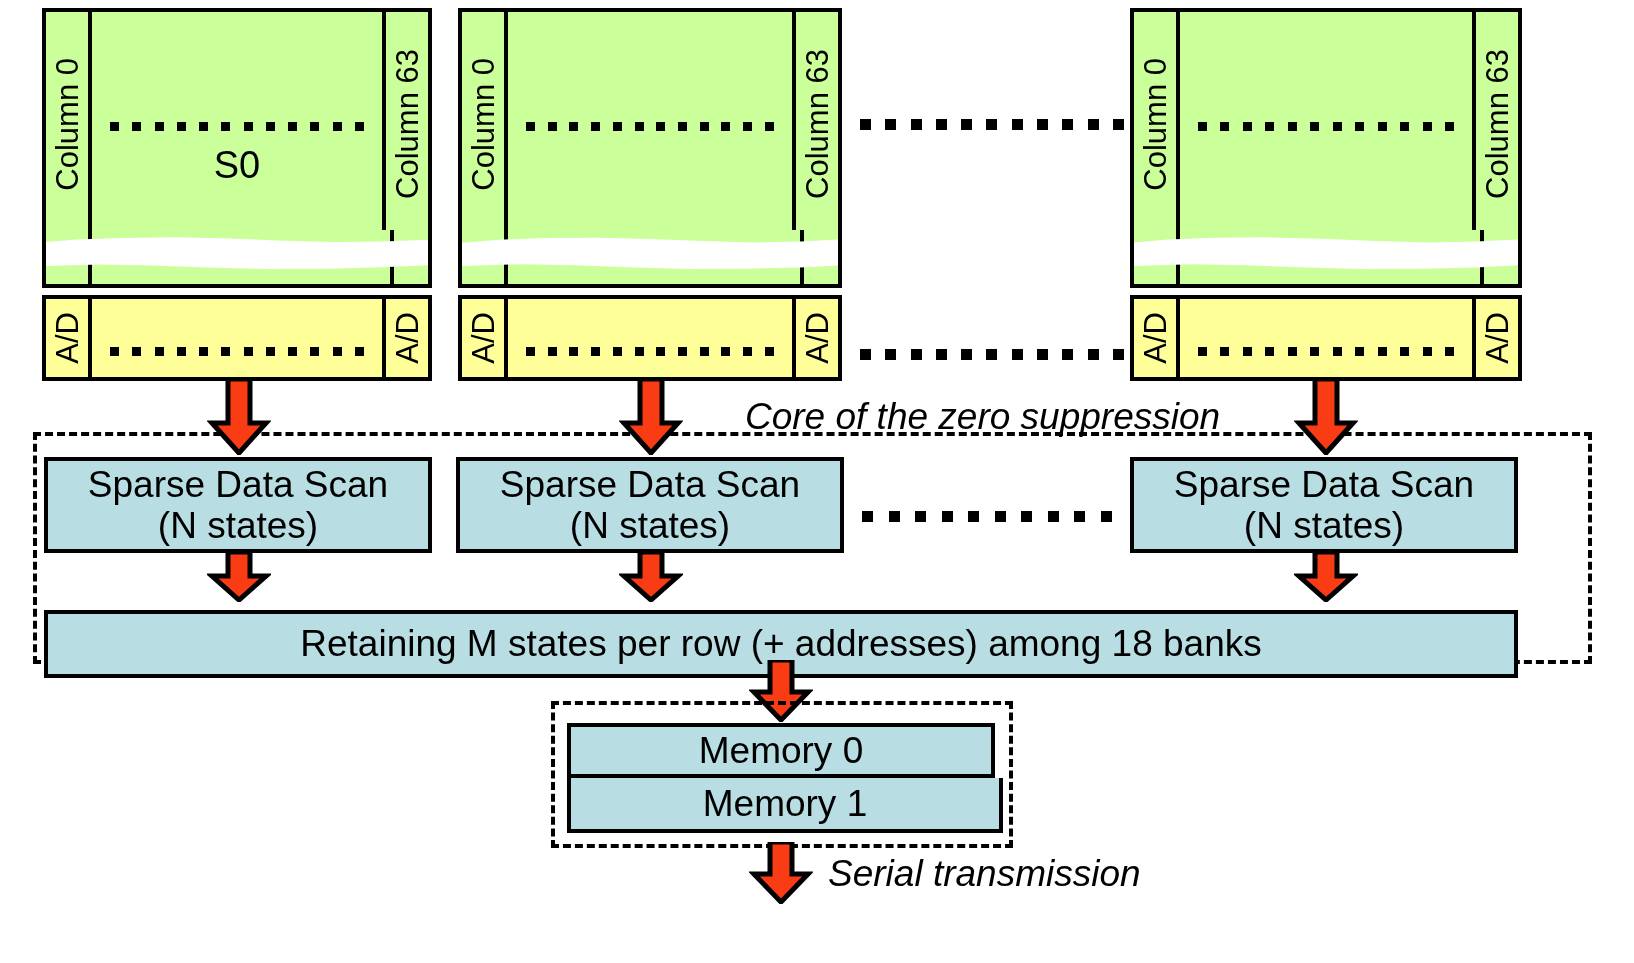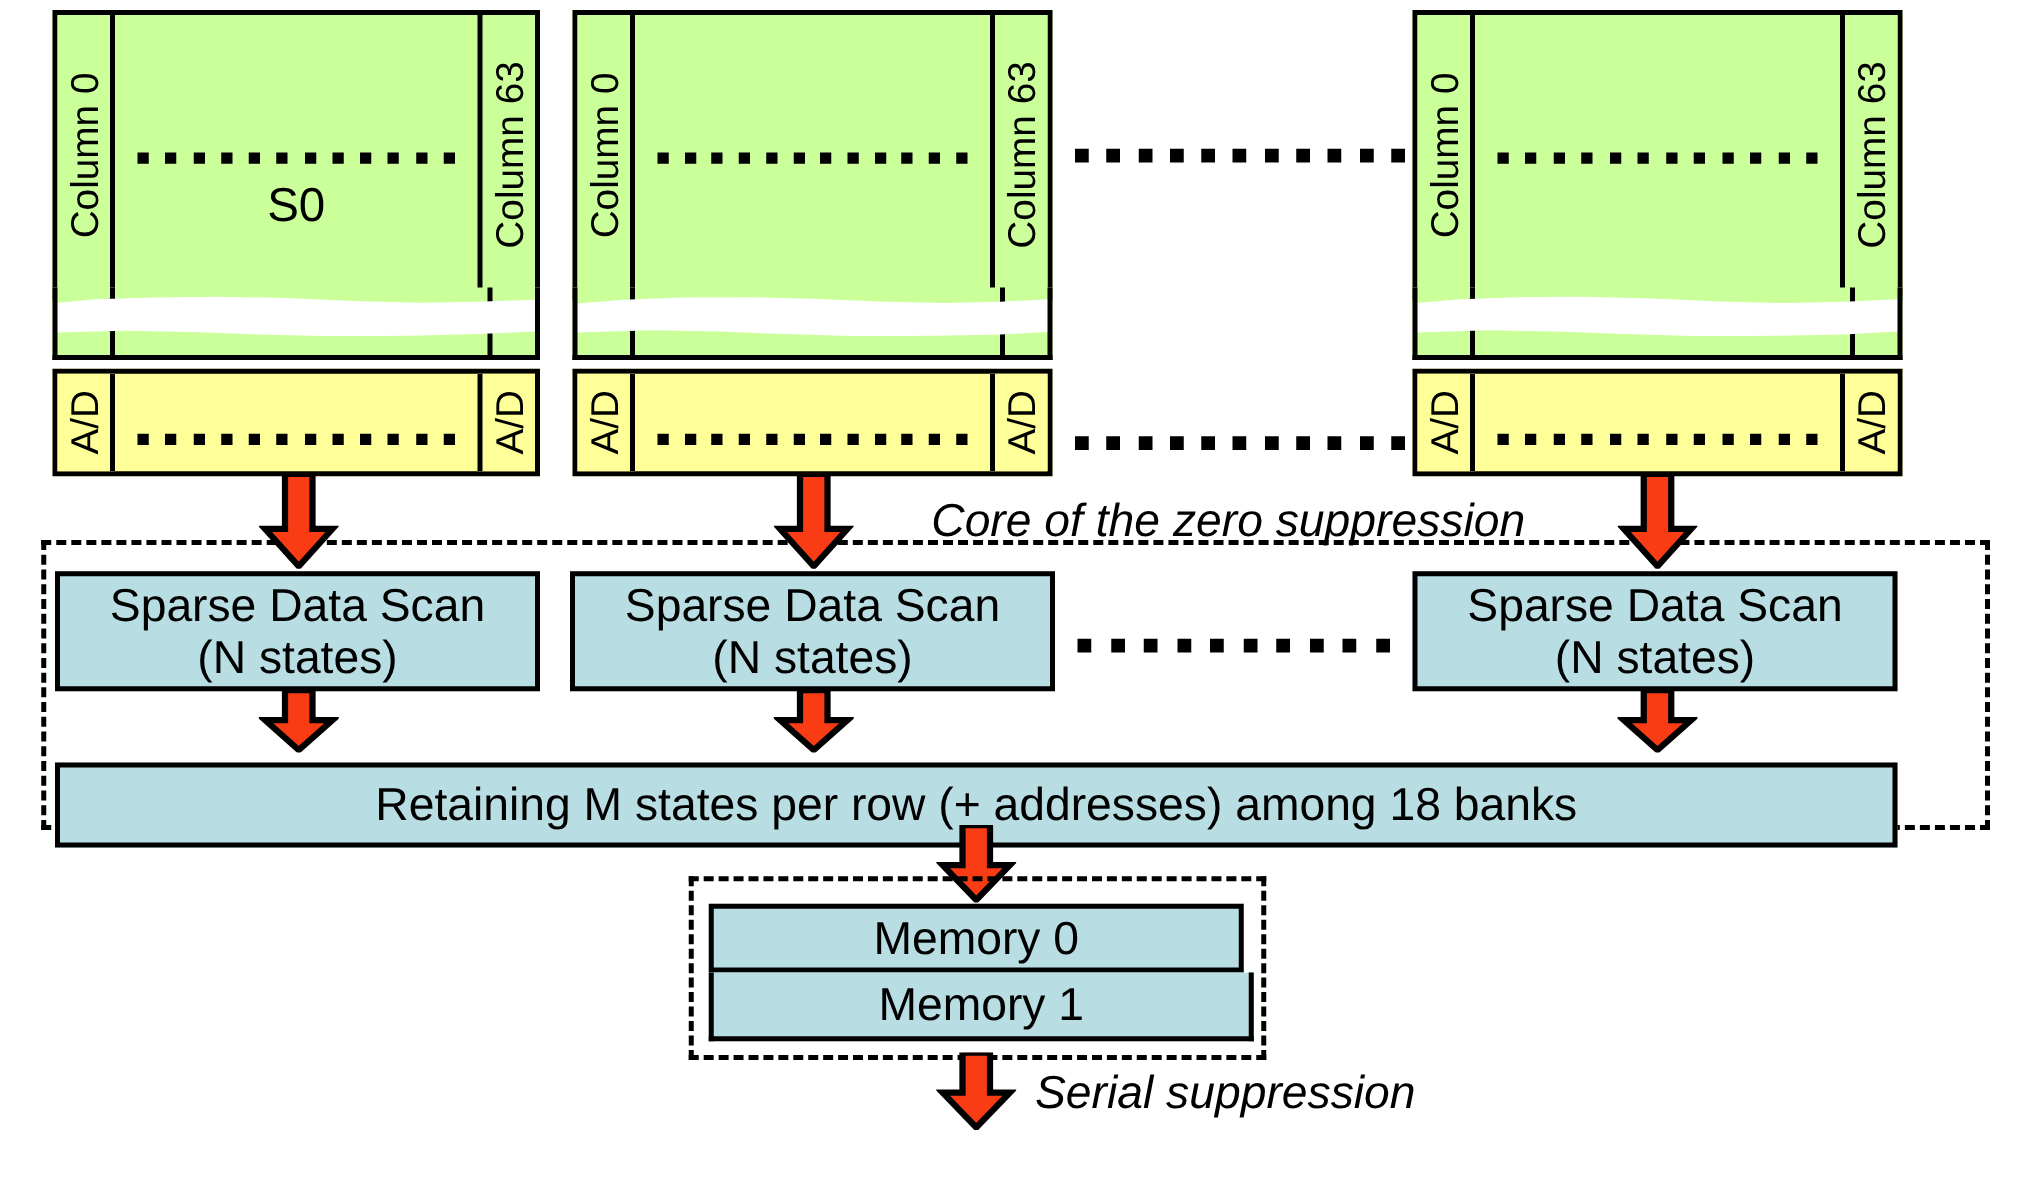--- a/index.html
+++ b/index.html
@@ -414,15 +414,15 @@
   </div>
   <div class="memrow second" style="left:567px;top:778px;width:436px;height:55px;">
     <span>Memory 1</span>
   </div>
 
   <div class="arrow" style="left:749px;top:842px;width:64px;height:62px;">
     <svg width="64" height="62" viewBox="0 0 64 62">
       <path d="M21 0 L43 0 L43 32 L59 32 L32 60 L5 32 L21 32 Z" fill="#fa3c14" stroke="#000" stroke-width="5" stroke-linejoin="miter"></path>
     </svg>
   </div>
-  <div class="freetext" style="left:828px;top:855px;">Serial suppression</div>
+  <div class="freetext" style="left:828px;top:855px;">Serial transmission</div>
 
 </div>
 
 </body></html>

